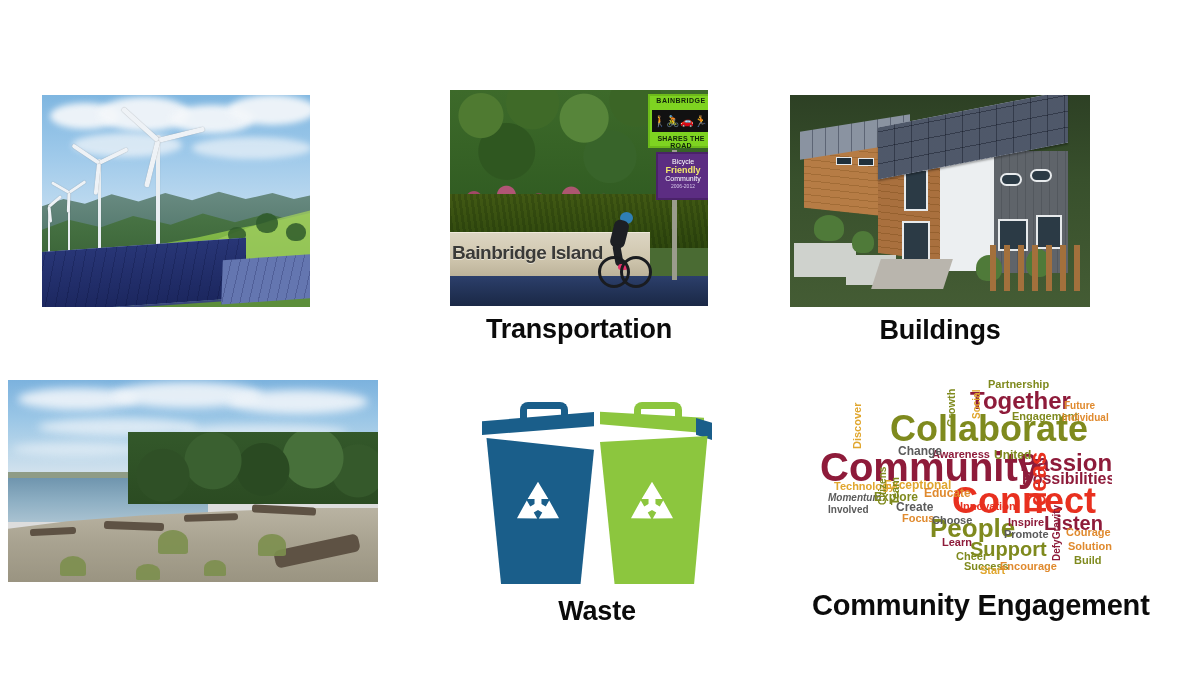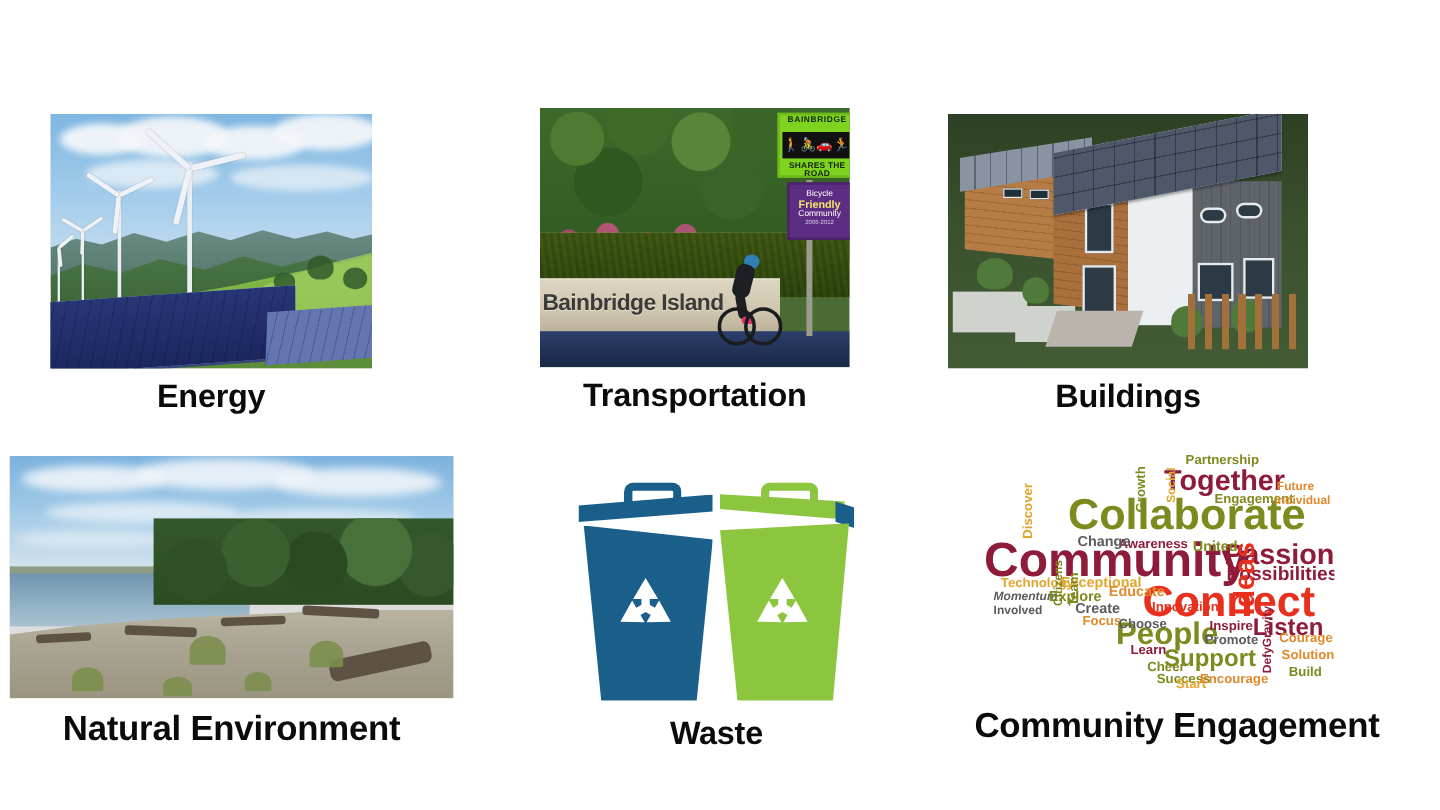--- a/index.html
+++ b/index.html
@@ -229,21 +229,20 @@
       <div class="e-turbine">
         <div class="e-mast" style="left:6px;top:110px;height:48px;width:2px;"></div>
         <div class="e-blade" style="left:7px;top:110px;width:16px;height:3px;transform:rotate(-40deg);"></div>
         <div class="e-blade" style="left:7px;top:110px;width:16px;height:3px;transform:rotate(84deg);"></div>
       </div>
 
       <div class="e-panel-shadow"></div>
       <div class="e-panelfield"></div>
       <div class="e-panelfield2"></div>
     </div>
-    <div class="caption">Energy</div>
   </div>
 
   <div class="card" style="left:450px;top:90px;width:258px;">
     <div class="thumb trans-img">
       <div class="t-sky"></div>
       <div class="t-trees"></div>
       <div class="t-flowers"></div>
       <div class="t-grass"></div>
       <div class="t-wall">
 
@@ -336,21 +335,20 @@
       <div class="n-driftwood" style="left:96px;top:142px;width:60px;height:8px;transform:rotate(2deg);"></div>
       <div class="n-driftwood" style="left:176px;top:134px;width:54px;height:7px;transform:rotate(-2deg);"></div>
       <div class="n-driftwood" style="left:244px;top:126px;width:64px;height:8px;transform:rotate(3deg);"></div>
       <div class="n-driftwood" style="left:266px;top:162px;width:86px;height:18px;transform:rotate(-12deg);border-radius:6px;"></div>
       <div class="n-grass" style="left:52px;top:176px;width:26px;height:20px;"></div>
       <div class="n-grass" style="left:150px;top:150px;width:30px;height:24px;"></div>
       <div class="n-grass" style="left:128px;top:184px;width:24px;height:16px;"></div>
       <div class="n-grass" style="left:250px;top:154px;width:28px;height:22px;"></div>
       <div class="n-grass" style="left:196px;top:180px;width:22px;height:16px;"></div>
     </div>
-    <div class="caption" style="font-size:29px;margin-top:10px;">Natural Environment</div>
   </div>
 
   <div class="card" style="left:472px;top:388px;width:250px;">
     <div class="thumb waste-img">
 
       <div class="bin" style="left:10px;top:16px;width:112px;height:180px;">
         <div class="bin-handle" style="left:38px;top:-2px;width:34px;height:13px;border-width:7px;border-color:#1a5e8a;"></div>
         <div class="bin-lid" style="left:0;top:8px;width:112px;height:23px;background:#1a5e8a;clip-path:polygon(0 40%,100% 0,100% 62%,0 100%);"></div>
         <div class="bin-body" style="top:34px;height:146px;background:#1a5e8a;clip-path:polygon(4% 0,100% 8%,88% 100%,17% 100%);">
           <svg class="recycle" style="left:28px;top:42px;" viewBox="0 0 64 60">

